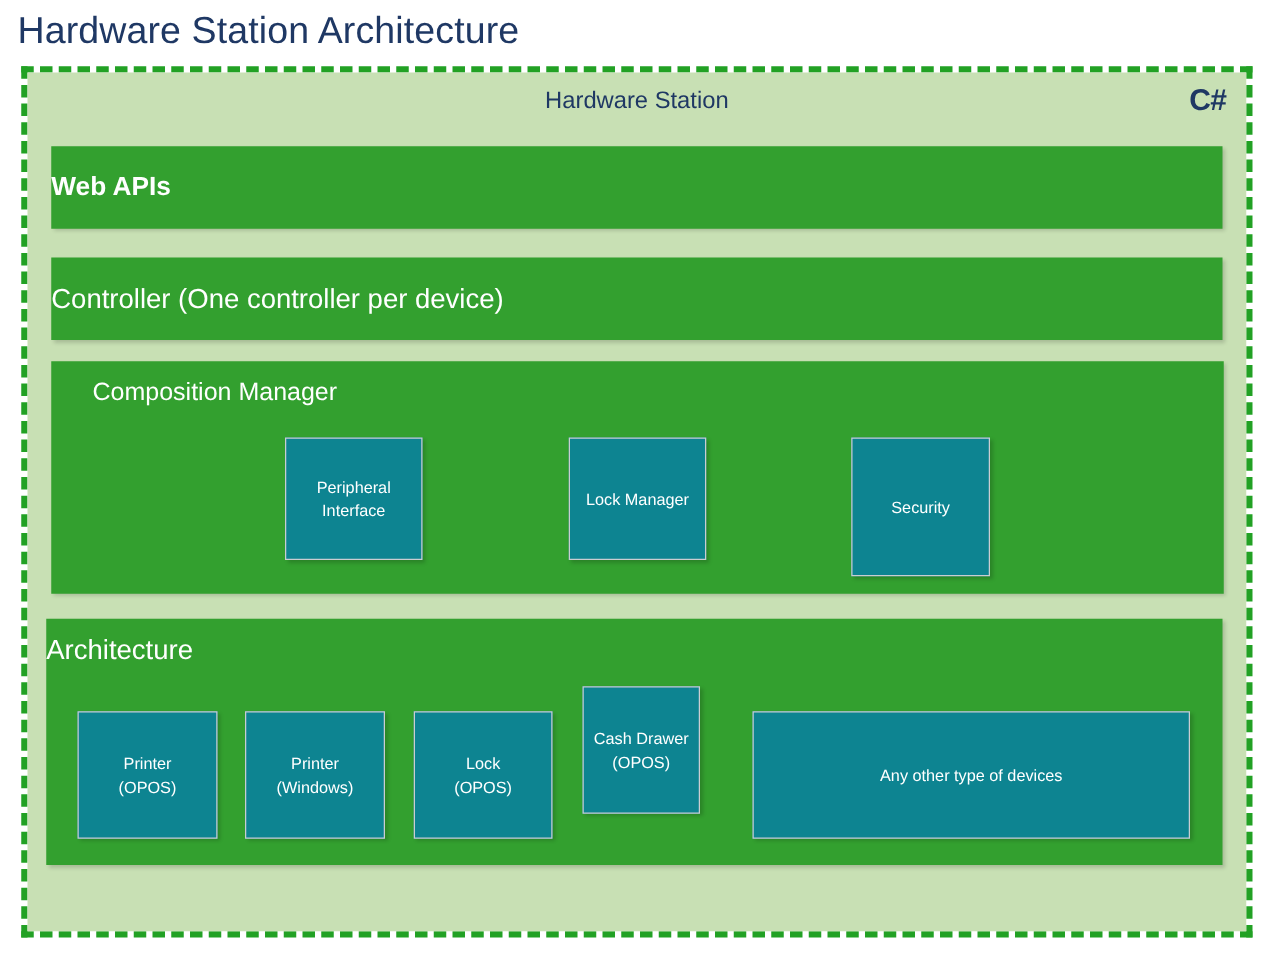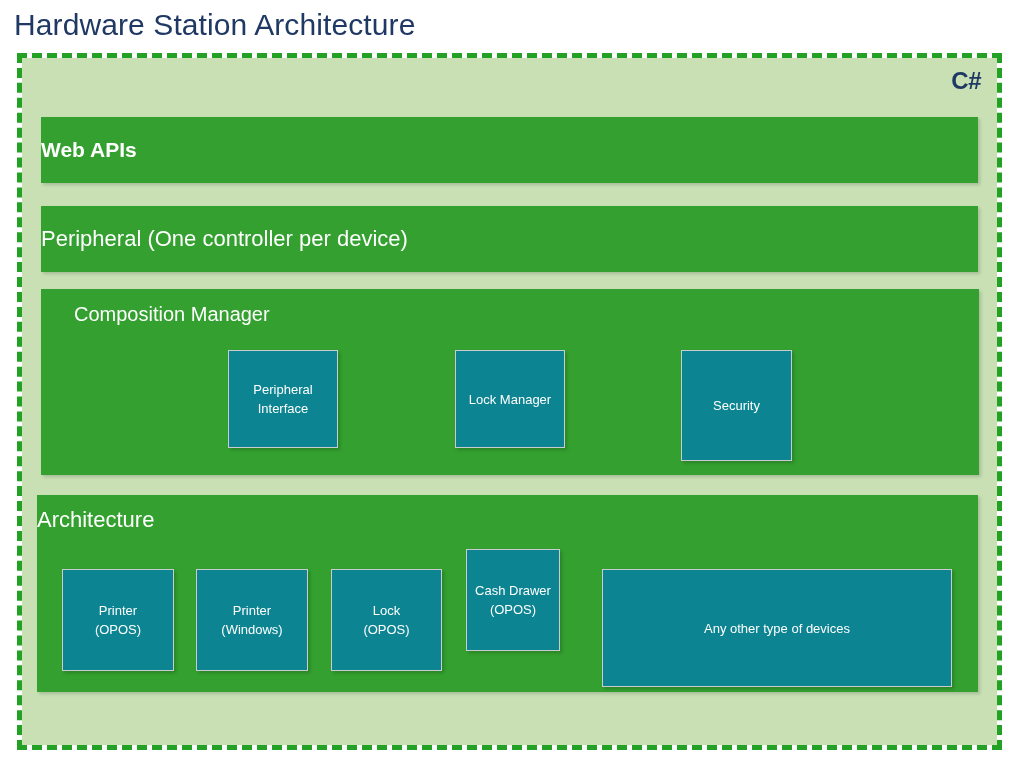--- a/index.html
+++ b/index.html
@@ -157,42 +157,43 @@
   
   #box-peripheral-interface { left: 228px; top: 350px; width: 110px; height: 98px; }
   #box-lock-manager        { left: 455px; top: 350px; width: 110px; height: 98px; }
   #box-security            { left: 681px; top: 350px; width: 111px; height: 111px; }
 
   
   #box-printer-opos     { left: 62px;  top: 569px; width: 112px; height: 102px; }
   #box-printer-windows  { left: 196px; top: 569px; width: 112px; height: 102px; }
   #box-scale-opos       { left: 331px; top: 569px; width: 111px; height: 102px; }
   #box-cash-drawer-opos { left: 466px; top: 549px; width: 94px; height: 102px; }
-  #box-any-other-device { left: 602px; top: 569px; width: 350px; height: 118px; }
+  #box-any-other-device { left: 602px; top: 569px; width: 350px; height: 102px; }
   #box-any-other-device .box-label { font-size: 13px; }
 </style>
 </head>
 <body>
 
 <div id="page-title">Hardware Station Architecture</div>
 
 <div id="dashed-boundary"></div>
 
 <div id="hw-station-panel">
 
+  <div id="hw-station-label">Hardware Station</div>
   <div id="csharp-label">C#</div>
 
 </div>
 
 <div class="layer-bar" id="bar-webapis">
   <div class="layer-title">Web APIs</div>
 </div>
 
 <div class="layer-bar" id="bar-controller">
-  <div class="layer-title">Peripheral (One controller per device)</div>
+  <div class="layer-title">Controller (One controller per device)</div>
 </div>
 
 <div class="layer-bar" id="bar-composition">
   <div class="layer-title">Composition Manager</div>
 </div>
 
 <div class="teal-box" id="box-peripheral-interface">
   <span class="box-label">Peripheral
 Interface</span>
 </div>

